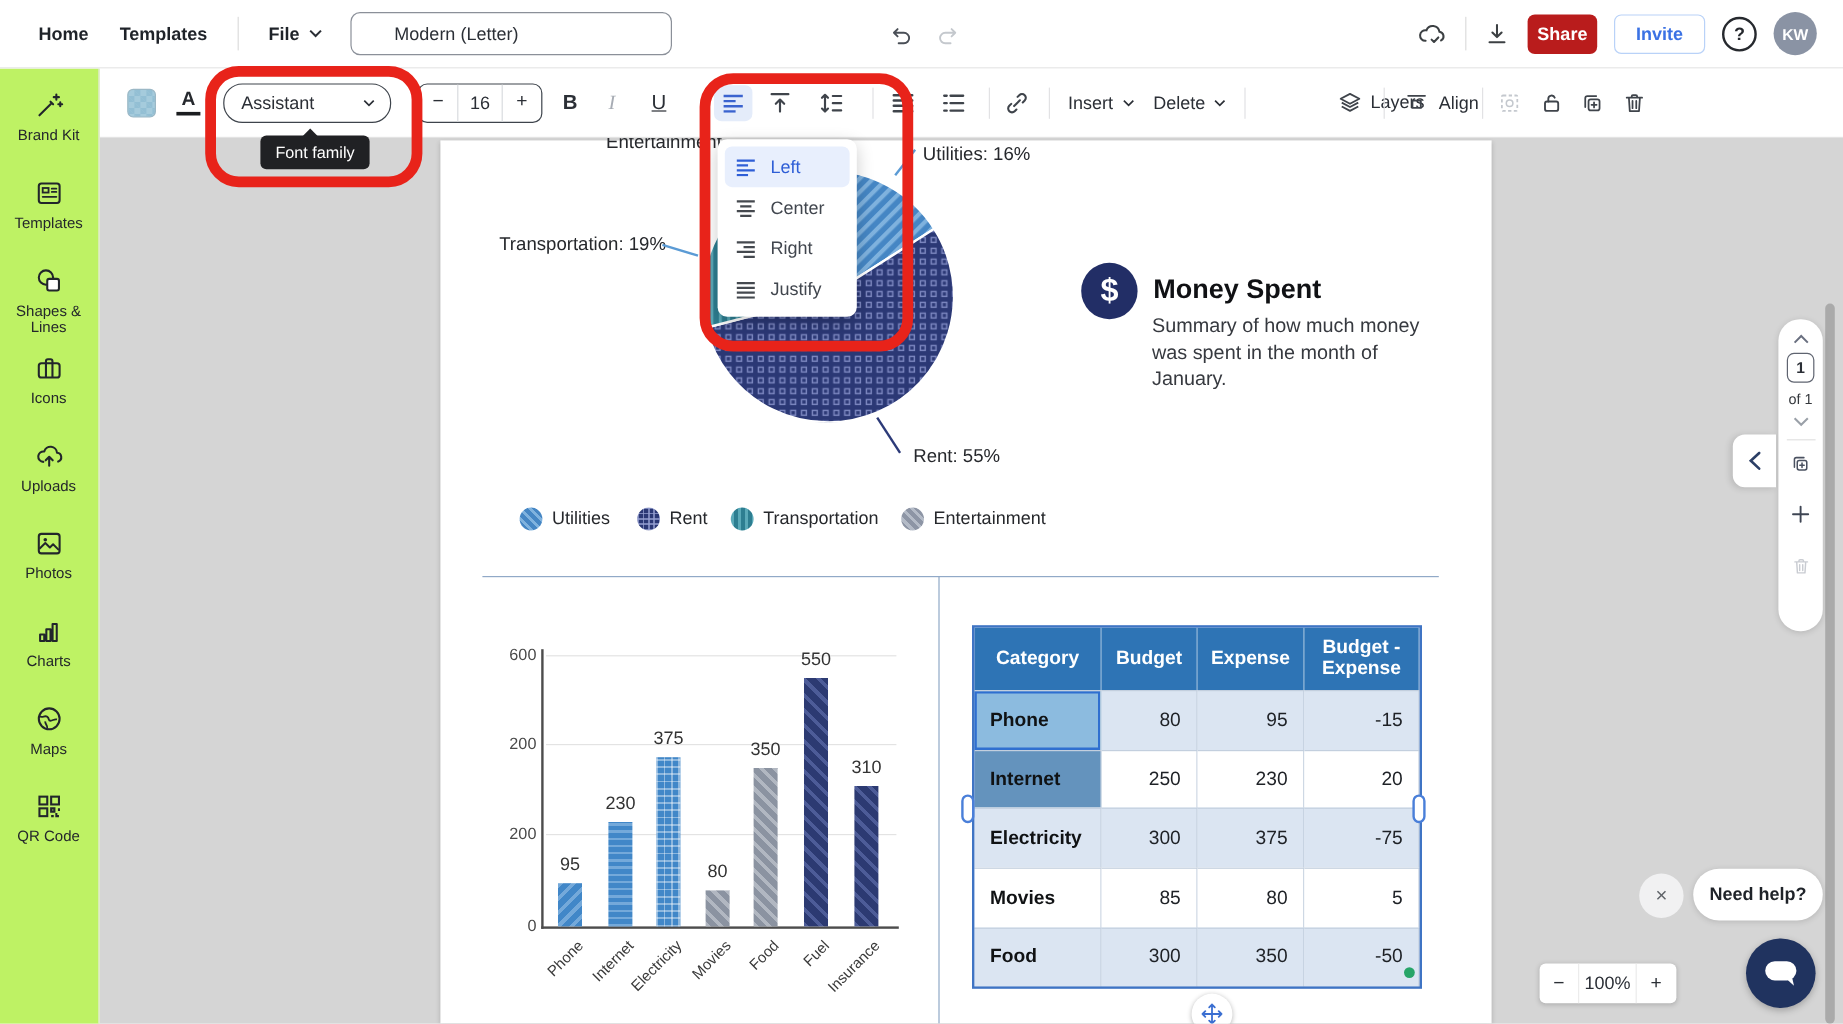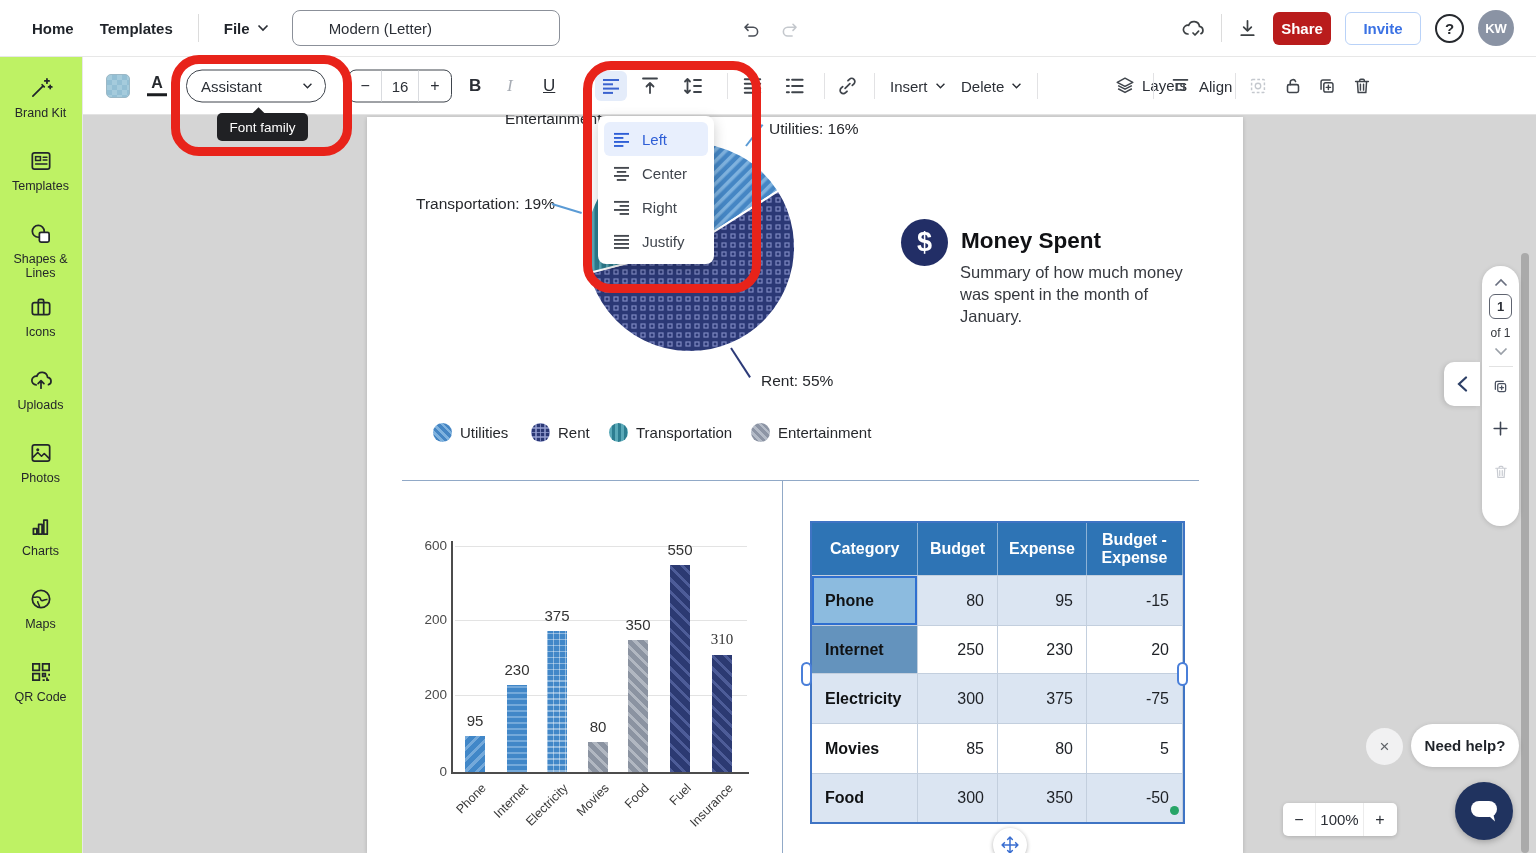--- a/index.html
+++ b/index.html
@@ -365,21 +365,21 @@
       <div class="bar bar-movies" style="left: 133px; height: 30px;"></div>
       <div class="bar bar-food" style="left: 173px; height: 132px;"></div>
       <div class="bar bar-fuel" style="left: 215px; height: 207px;"></div>
       <div class="bar bar-insurance" style="left: 257px; height: 117px;"></div>
       <div class="bar-value" style="left: 0px; bottom: 43px;">95</div>
       <div class="bar-value" style="left: 42px; bottom: 94px;">230</div>
       <div class="bar-value" style="left: 82px; bottom: 148px;">375</div>
       <div class="bar-value" style="left: 123px; bottom: 37px;">80</div>
       <div class="bar-value" style="left: 163px; bottom: 139px;">350</div>
       <div class="bar-value" style="left: 205px; bottom: 214px;">550</div>
-      <div class="bar-value" style="left: 247px; bottom: 124px; font-family: Liberation Serif, serif;">310</div>
+      <div class="bar-value" style="left: 247px; bottom: 124px;">310</div>
     </div>
     <div class="xlabel" style="left:32px;top:664px">Phone</div>
     <div class="xlabel" style="left:74px;top:664px">Internet</div>
     <div class="xlabel" style="left:114px;top:664px">Electricity</div>
     <div class="xlabel" style="left:155px;top:664px">Movies</div>
     <div class="xlabel" style="left:195px;top:664px">Food</div>
     <div class="xlabel" style="left:237px;top:664px">Fuel</div>
     <div class="xlabel" style="left:279px;top:664px">Insurance</div>
 
     <div id="budget-table">

